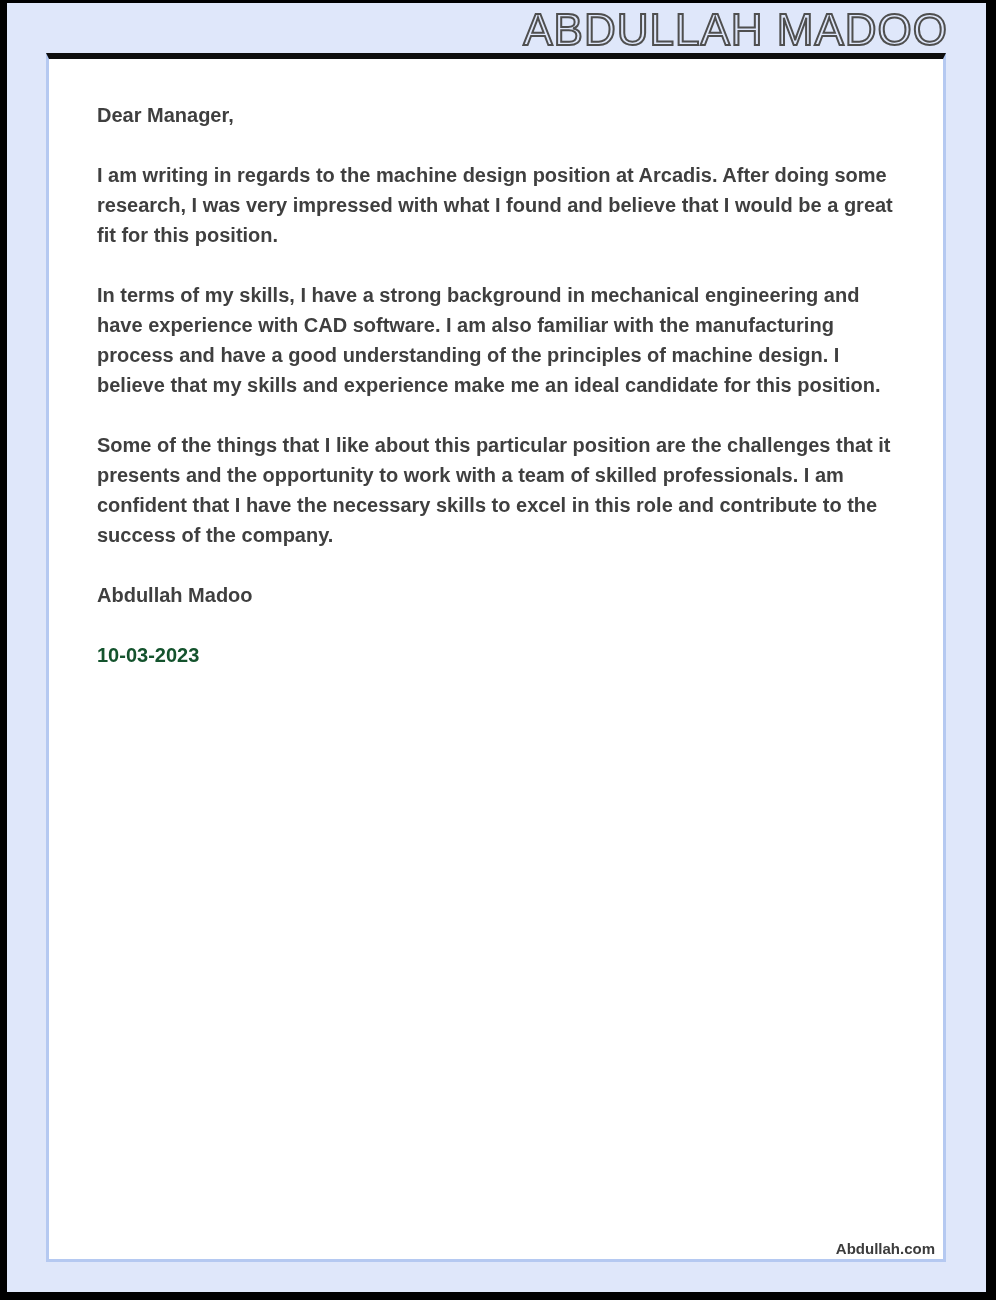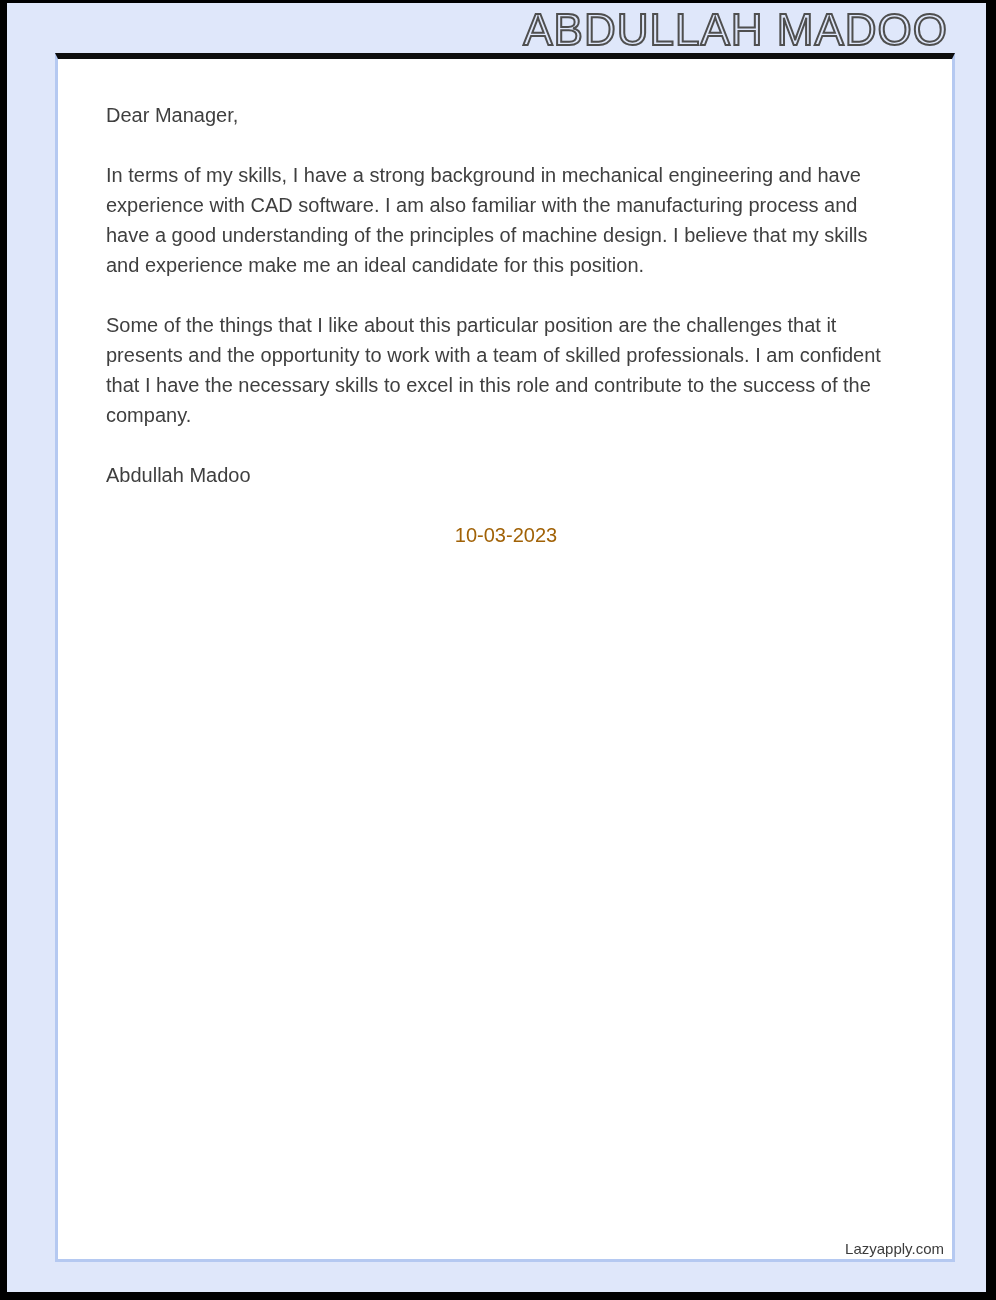--- a/index.html
+++ b/index.html
@@ -31,49 +31,49 @@
     font-weight: 400;
     letter-spacing: 1px;
     color: rgba(223, 231, 250, 0.25);
     -webkit-text-stroke: 2px #4f4f4f;
     text-stroke: 2px #4f4f4f;
     white-space: nowrap;
   }
   .page {
     position: absolute;
     top: 53px;
-    left: 55px;
+    left: 46px;
     width: 894px;   
     height: 1200px; 
     background: #ffffff;
     border-top: 6px solid #0d0d0d;
     border-left: 3px solid #b5c9f1;
     border-right: 3px solid #b5c9f1;
     border-bottom: 3px solid #b5c9f1;
     box-sizing: content-box;
+    font-weight: bold;
   }
   .letter-body {
     position: absolute;
     top: 41px;
     left: 48px;
     width: 800px;
     font-size: 20px;
     line-height: 30px;
     color: #3f3f3f;
   }
   .letter-body p {
     margin: 0 0 30px 0;
   }
   .salutation { margin-bottom: 30px; }
   .closing { margin-bottom: 30px; }
   .signature-name { margin-bottom: 10px; }
   .letter-date {
-    color: #a16207;
+    color: #14532d;
     margin-bottom: 0;
-    text-align: center;
   }
   .footer-brand {
     position: absolute;
     right: 8px;
     bottom: 1px;
     font-size: 15px;
     line-height: 18px;
     color: #3c3c3c;
   }
 </style>
@@ -83,28 +83,29 @@
 <div class="bg"></div>
 
 <div class="header-name">ABDULLAH MADOO</div>
 
 <div class="page">
 
   <div class="letter-body">
 
     <p class="salutation">Dear Manager,</p>
 
+    <p>I am writing in regards to the machine design position at Arcadis. After doing some research, I was very impressed with what I found and believe that I would be a great fit for this position.</p>
 
     <p>In terms of my skills, I have a strong background in mechanical engineering and have experience with CAD software. I am also familiar with the manufacturing process and have a good understanding of the principles of machine design. I believe that my skills and experience make me an ideal candidate for this position.</p>
 
     <p>Some of the things that I like about this particular position are the challenges that it presents and the opportunity to work with a team of skilled professionals. I am confident that I have the necessary skills to excel in this role and contribute to the success of the company.</p>
 
 
 
     <p class="signature-name">Abdullah Madoo</p>
 
     <p class="letter-date">10-03-2023</p>
 
   </div>
 
-  <div class="footer-brand">Lazyapply.com</div>
+  <div class="footer-brand">Abdullah.com</div>
 
 </div>
 
 </body></html>

